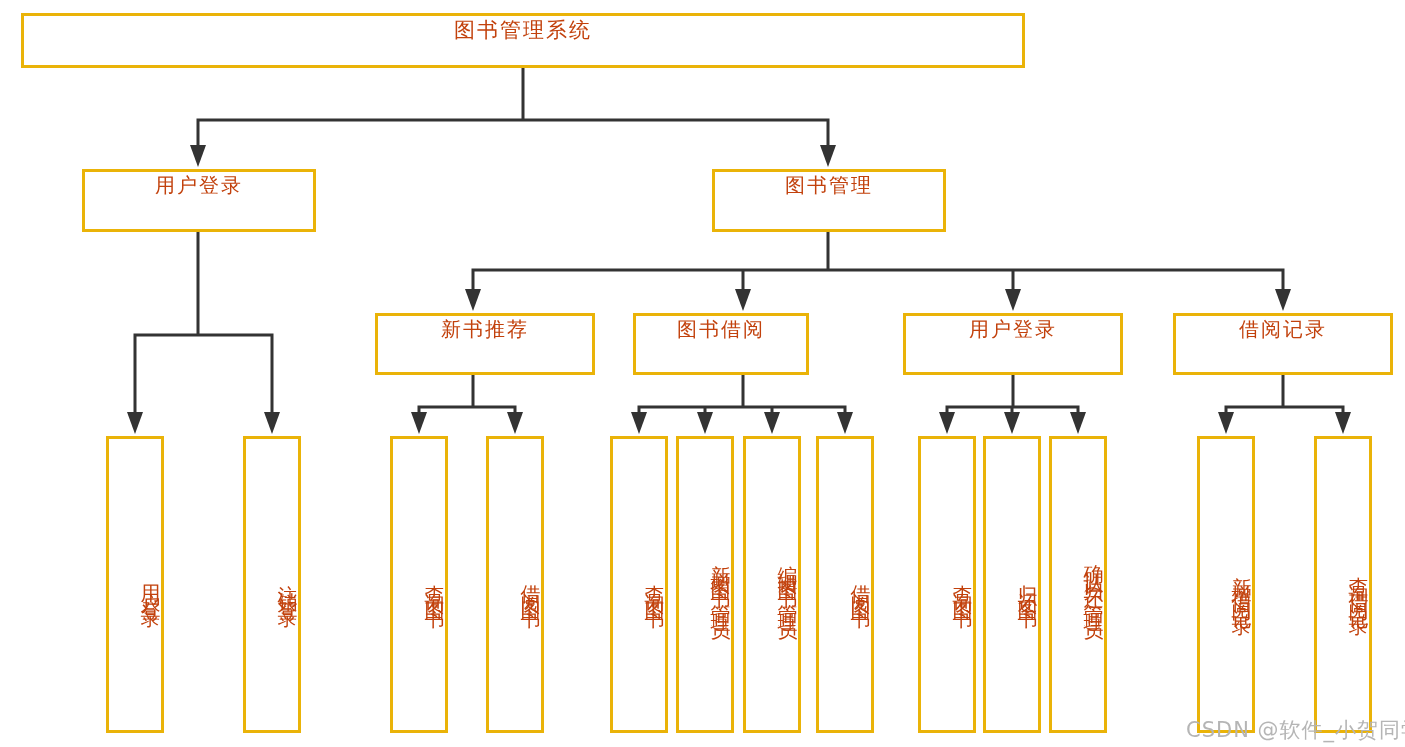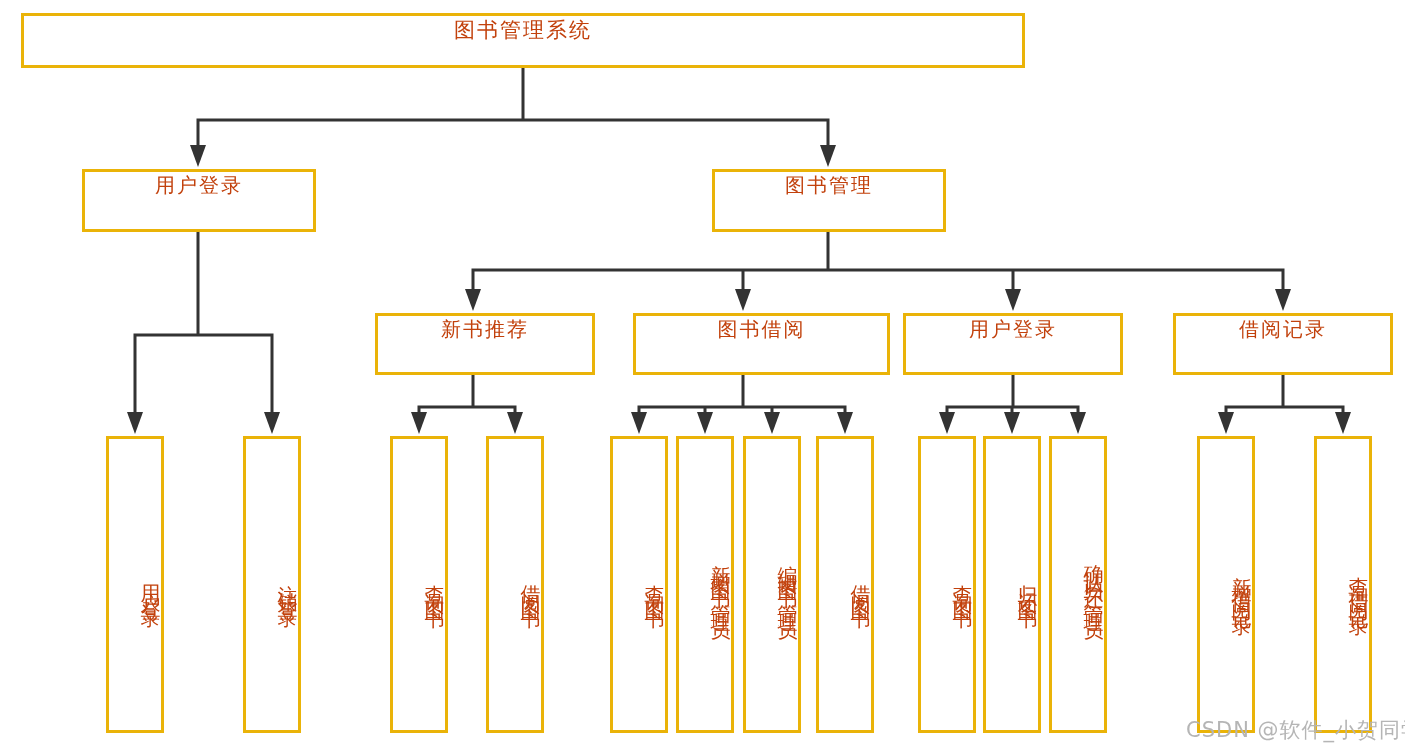--- a/index.html
+++ b/index.html
@@ -34,21 +34,21 @@
     text-orientation: mixed;
     font-size: 20px;
     letter-spacing: 8px;
     line-height: 1;
   }
   
   .pos-root        { left: 21px;   top: 13px;  width: 1004px; height: 55px; }
   .pos-user-login  { left: 82px;   top: 169px; width: 234px;  height: 63px; }
   .pos-book-mgmt   { left: 712px;  top: 169px; width: 234px;  height: 63px; }
   .pos-l3-0 { left: 363px;  top: 313px; width: 220px; height: 62px; margin-left: 12px; }
-  .pos-l3-1 { left: 633px;  top: 313px; width: 257px; height: 62px; }
+  .pos-l3-1 { left: 633px;  top: 313px; width: 176px; height: 62px; }
   .pos-l3-2 { left: 903px;  top: 313px; width: 220px; height: 62px; }
   .pos-l3-3 { left: 1173px; top: 313px; width: 220px; height: 62px; }
   .leaf { top: 436px; width: 58px; height: 297px; }
   .pos-leaf-a0 { left: 106px; }
   .pos-leaf-a1 { left: 243px; }
   .pos-leaf-b0 { left: 390px; }
   .pos-leaf-b1 { left: 486px; }
   .pos-leaf-c0 { left: 610px; }
   .pos-leaf-c1 { left: 676px; }
   .pos-leaf-c2 { left: 743px; }

